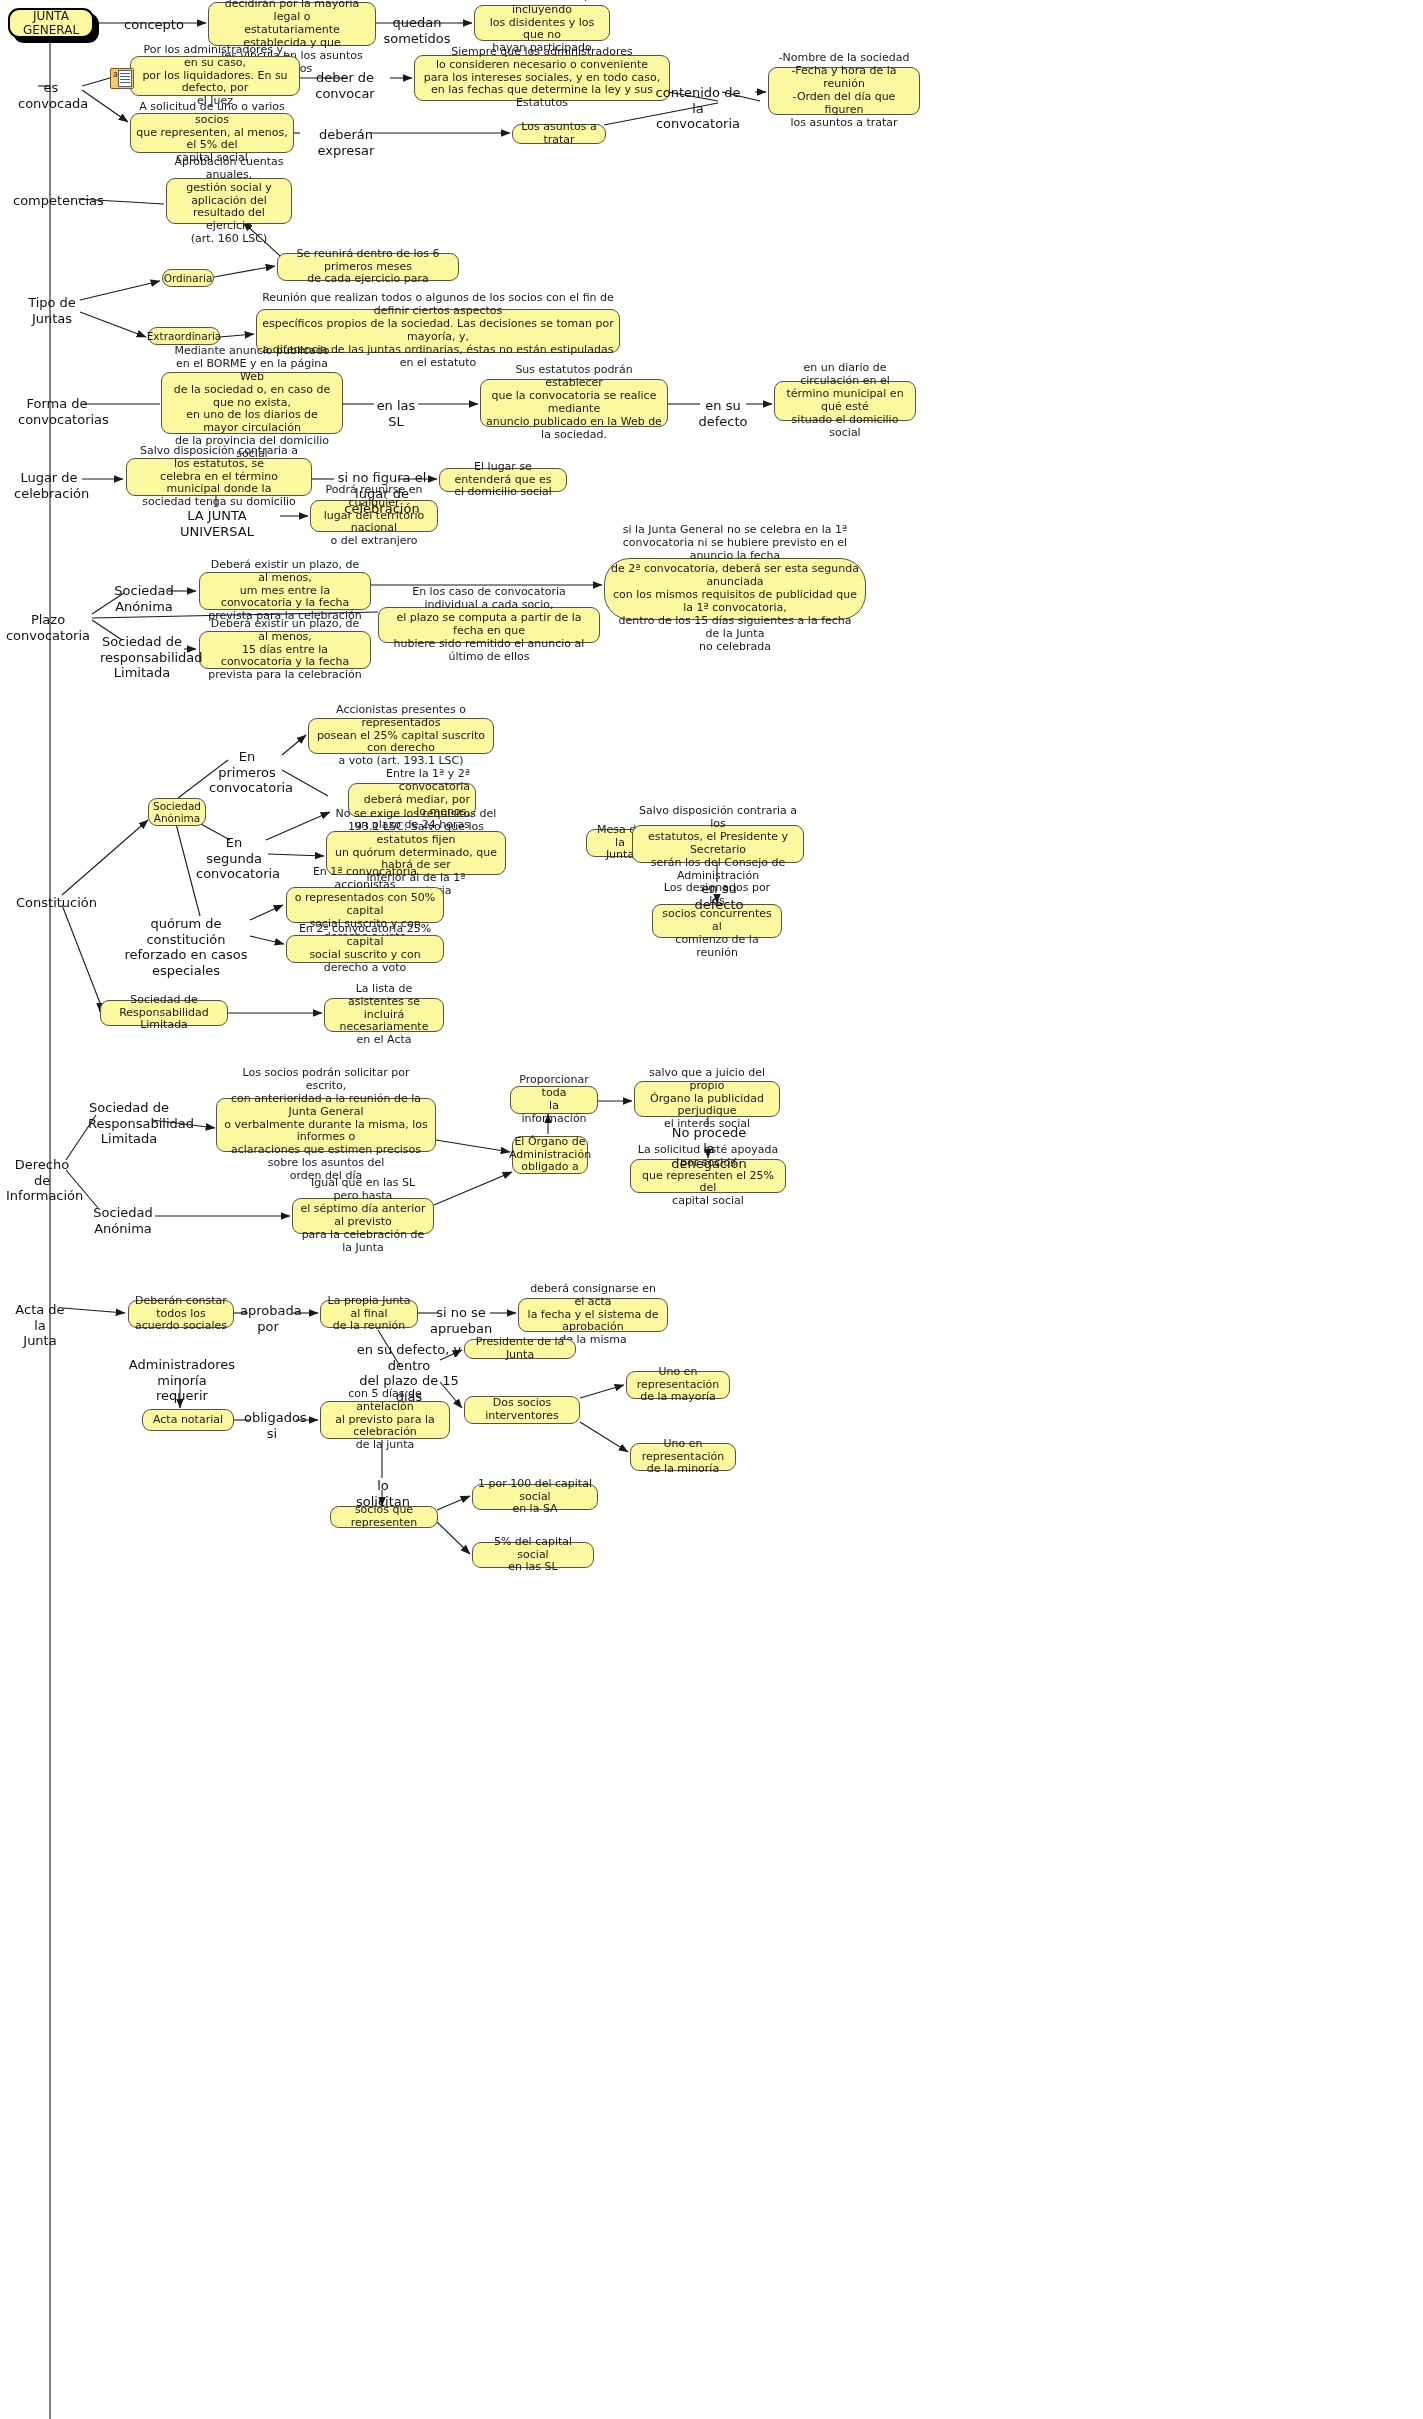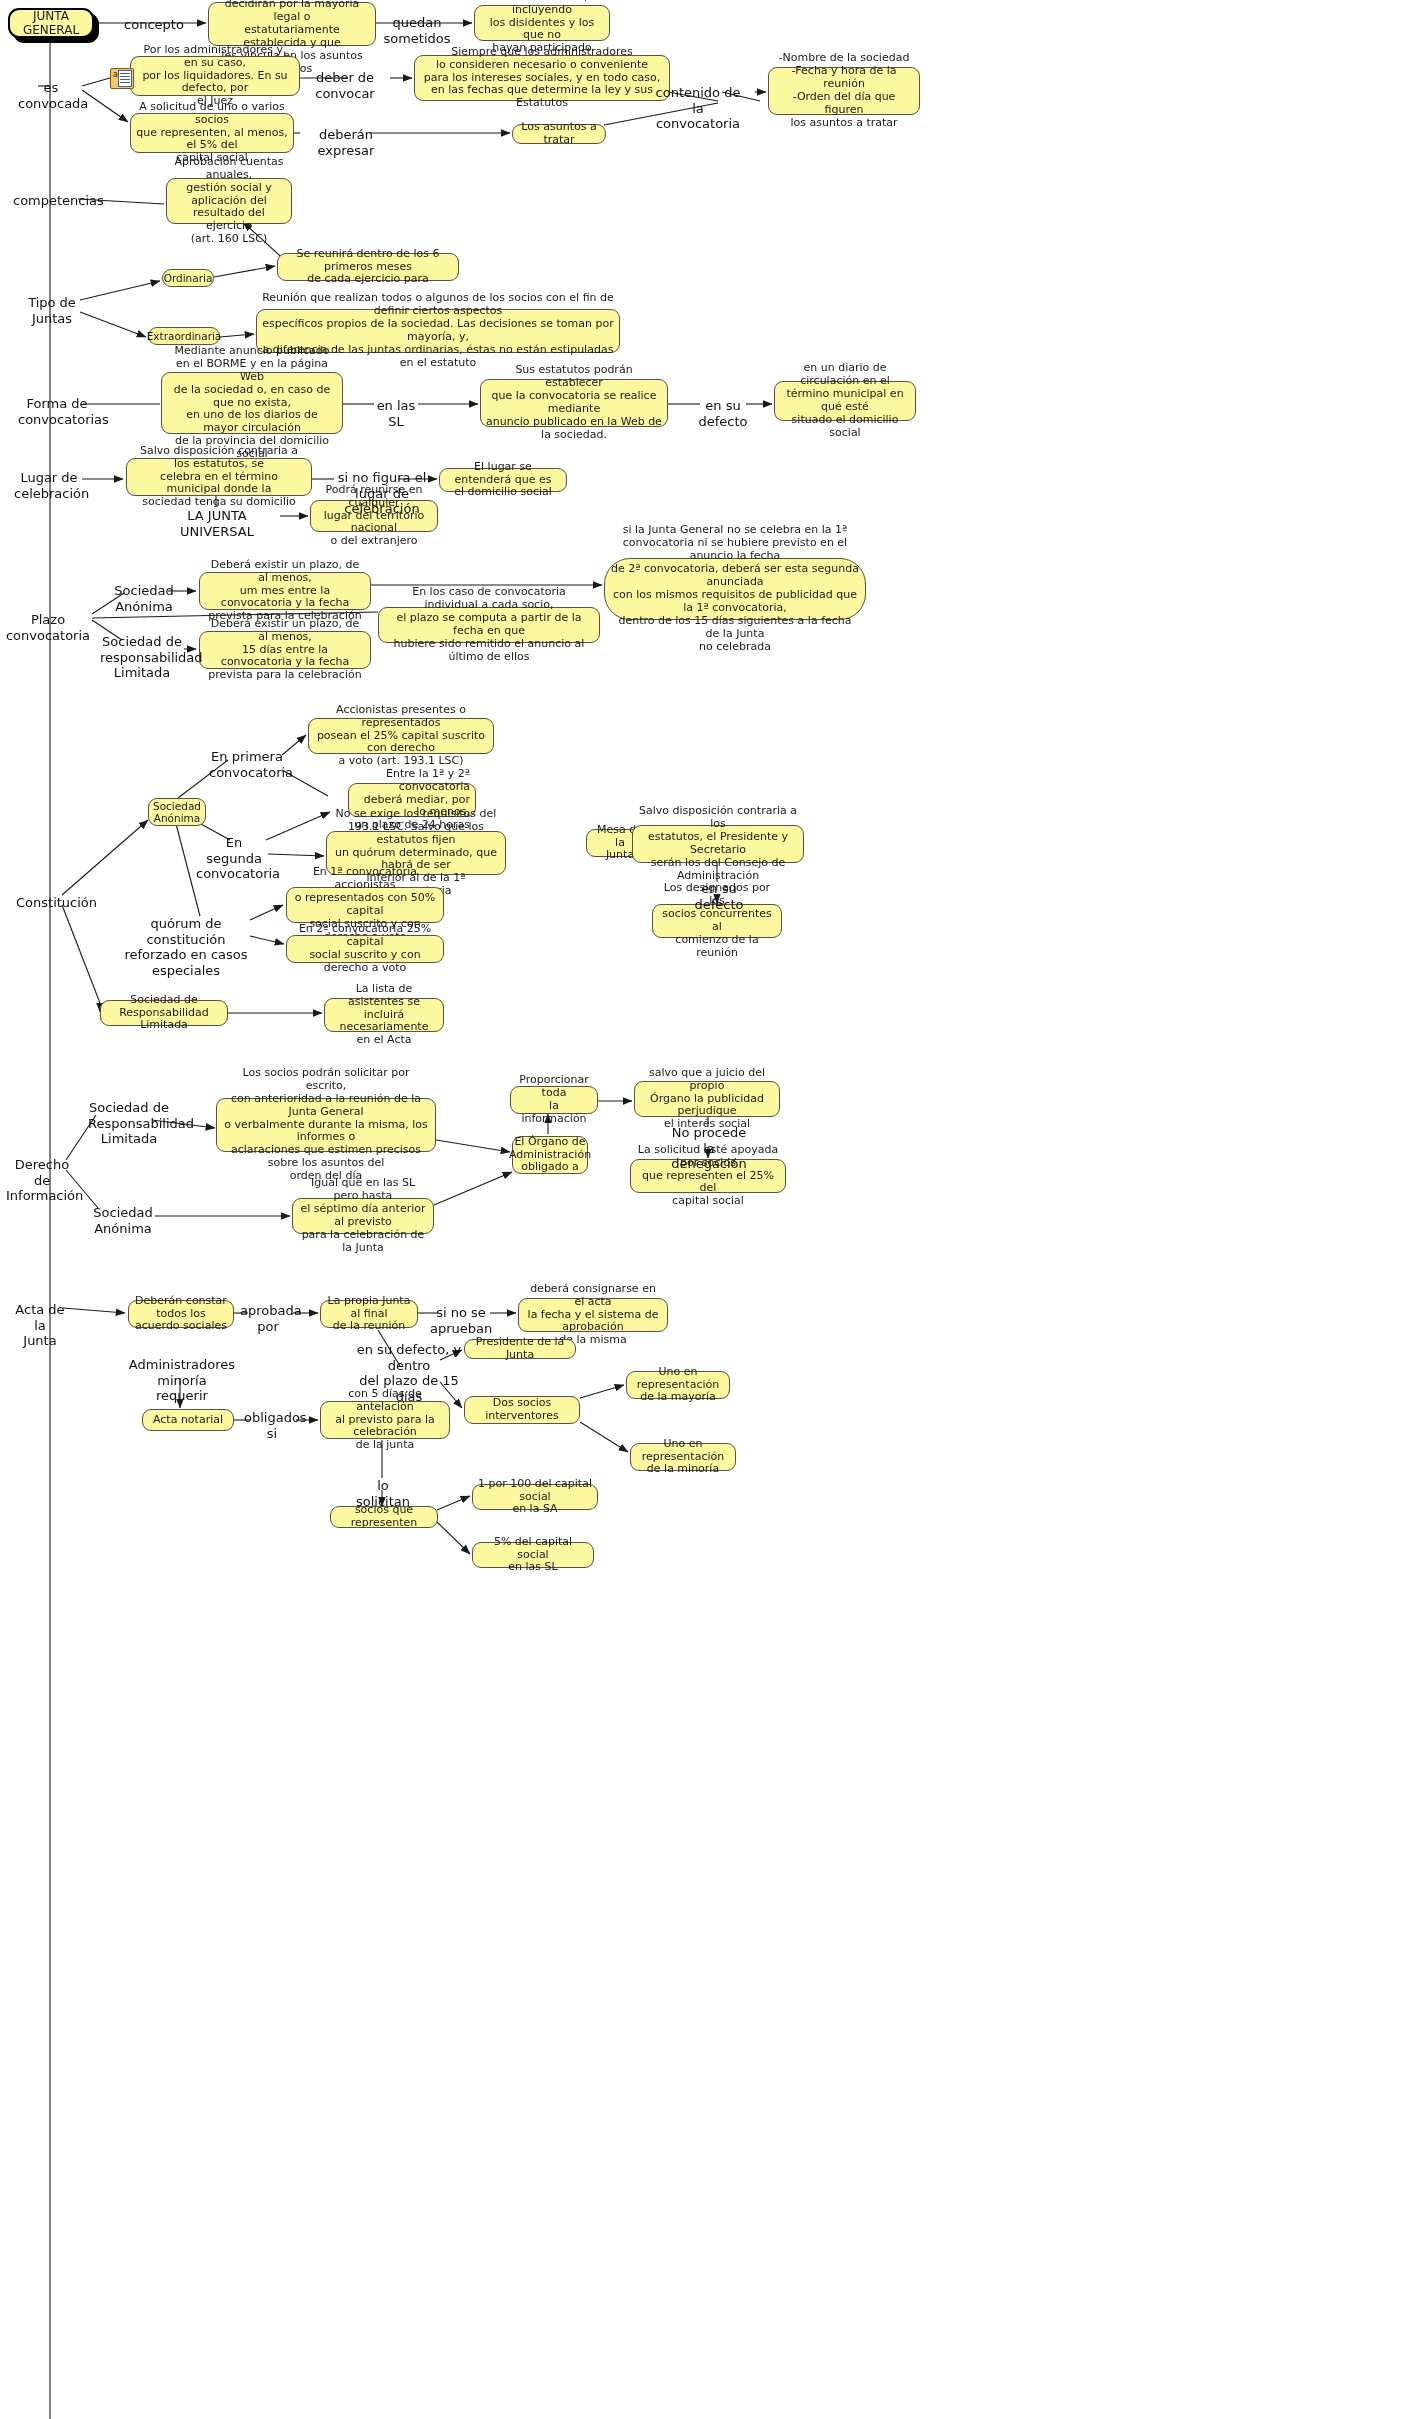--- a/index.html
+++ b/index.html
@@ -316,21 +316,21 @@
   <div class="node" style="left:604px;top:558px;width:262px;height:62px;border-radius:26px;">si la Junta General no se celebra en la 1ª
 convocatoria ni se hubiere previsto en el anuncio la fecha
 de 2ª convocatoria, deberá ser esta segunda anunciada
 con los mismos requisitos de publicidad que la 1ª convocatoria,
 dentro de los 15 días siguientes a la fecha de la Junta
 no celebrada</div>
 
   <div class="lbl" style="left:16px;top:895px;width:76px;">Constitución</div>
   <div class="node small" style="left:148px;top:798px;width:58px;height:28px;">Sociedad
 Anónima</div>
-  <div class="lbl" style="left:209px;top:749px;width:76px;">En primera
+  <div class="lbl" style="left:209px;top:749px;width:76px;">En primeros
 convocatoria</div>
   <div class="node" style="left:308px;top:718px;width:186px;height:36px;">Accionistas presentes o representados
 posean el 25% capital suscrito con derecho
 a voto (art. 193.1 LSC)</div>
   <div class="node" style="left:348px;top:783px;width:128px;height:34px;text-align:right;">Entre la 1ª y 2ª convocatoria
 deberá mediar, por lo menos,
 un plazo de 24 horas</div>
   <div class="lbl" style="left:196px;top:835px;width:76px;">En segunda
 convocatoria</div>
   <div class="node" style="left:326px;top:831px;width:180px;height:44px;">No se exige los requisitos del

